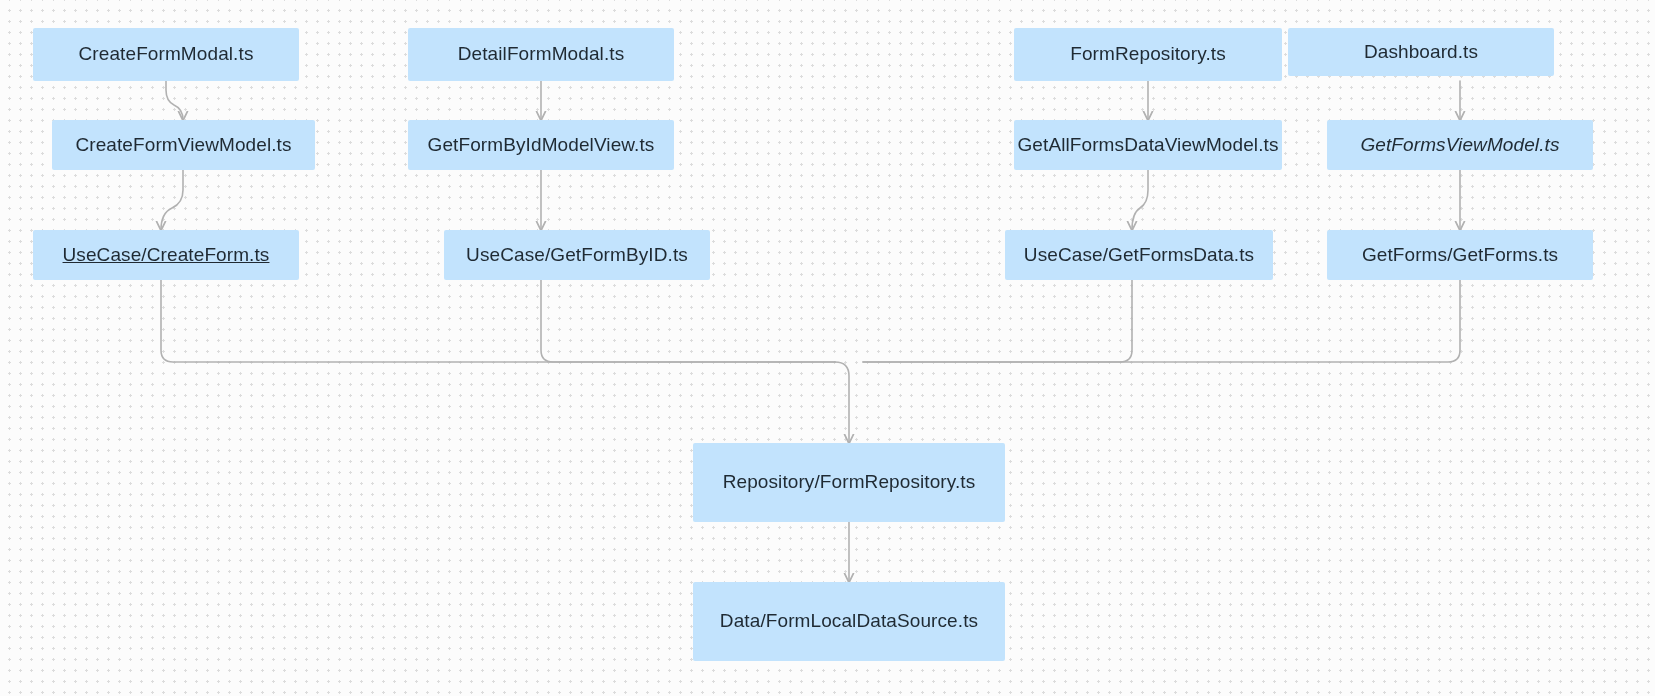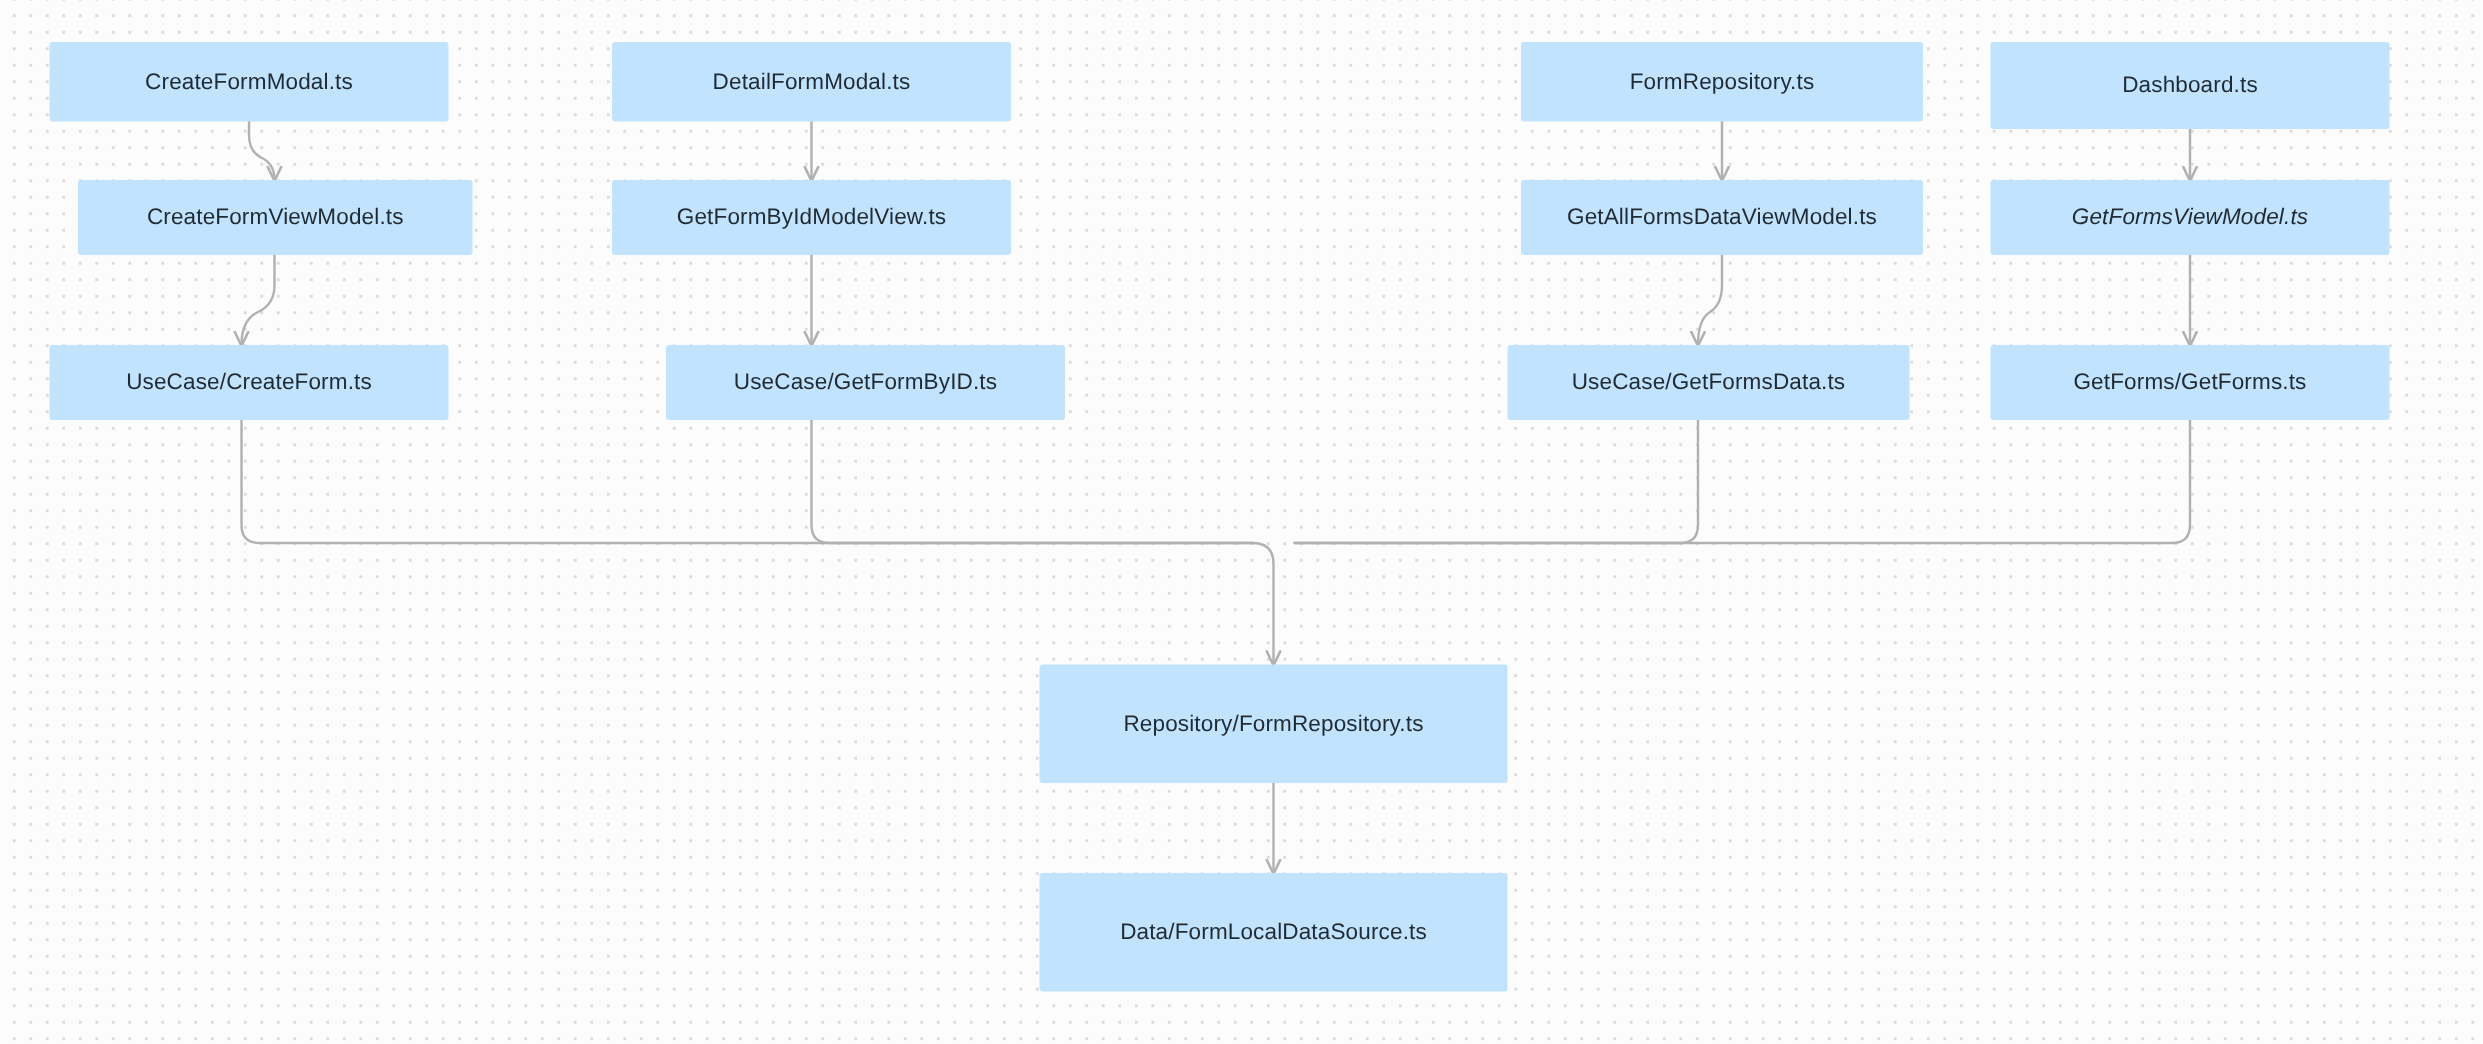--- a/index.html
+++ b/index.html
@@ -27,21 +27,21 @@
     height: 696px;
     pointer-events: none;
   }
   .node {
     position: absolute;
     background: #c2e3fd;
     color: #1f2a33;
     display: flex;
     align-items: center;
     justify-content: center;
-    font-size: 15px;
+    font-size: 19px;
     letter-spacing: 0.1px;
     text-align: center;
     border-radius: 2px;
     box-sizing: border-box;
     padding: 0 22px;
     line-height: 1.2;
     z-index: 2;
   }
 </style>
 </head>
@@ -78,28 +78,28 @@
 
     <g fill="none" stroke="#b1b1b1" stroke-width="1.6" stroke-linecap="round" stroke-linejoin="round" marker-end="url(#arrow)">
       <path d="M 835 362 Q 849 362 849 376 L 849 443"></path>
       <path d="M 849 522 L 849 582"></path>
     </g>
   </svg>
 
   <div class="node" style="left:33px;  top:28px;  width:266px; height:53px;">CreateFormModal.ts</div>
   <div class="node" style="left:408px; top:28px;  width:266px; height:53px;">DetailFormModal.ts</div>
   <div class="node" style="left:1014px;top:28px;  width:268px; height:53px;">FormRepository.ts</div>
-  <div class="node" style="left:1327px;top:28px;  width:266px; height:58px;">Dashboard.ts</div>
+  <div class="node" style="left:1288px;top:28px;  width:266px; height:48px;">Dashboard.ts</div>
 
   <div class="node" style="left:52px;  top:120px; width:263px; height:50px;">CreateFormViewModel.ts</div>
   <div class="node" style="left:408px; top:120px; width:266px; height:50px;">GetFormByIdModelView.ts</div>
   <div class="node" style="left:1014px;top:120px; width:268px; height:50px;">GetAllFormsDataViewModel.ts</div>
   <div class="node" style="left:1327px;top:120px; width:266px; height:50px;font-style:italic;">GetFormsViewModel.ts</div>
 
-  <div class="node" style="left:33px;  top:230px; width:266px; height:50px;">UseCase/CreateForm.ts</div>
+  <div class="node" style="left:33px;  top:230px; width:266px; height:50px;text-decoration:underline;">UseCase/CreateForm.ts</div>
   <div class="node" style="left:408px; top:230px; width:266px; height:50px;margin-left:36px;">UseCase/GetFormByID.ts</div>
   <div class="node" style="left:1005px;top:230px; width:268px; height:50px;">UseCase/GetFormsData.ts</div>
   <div class="node" style="left:1327px;top:230px; width:266px; height:50px;">GetForms/GetForms.ts</div>
 
   <div class="node" style="left:693px; top:443px; width:312px; height:79px;">Repository/FormRepository.ts</div>
   <div class="node" style="left:693px; top:582px; width:312px; height:79px;">Data/FormLocalDataSource.ts</div>
 
 </div>
 
 </body></html>

